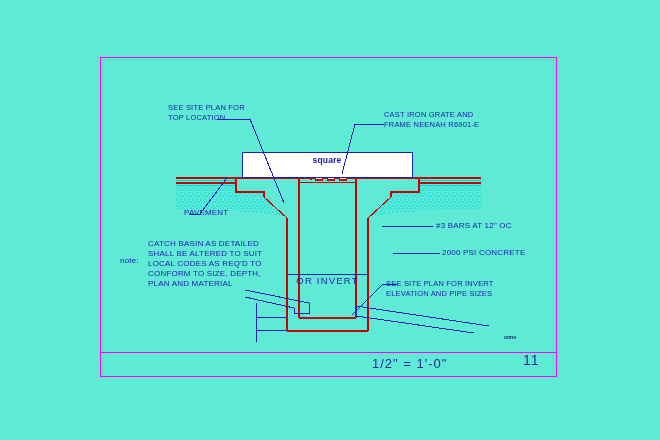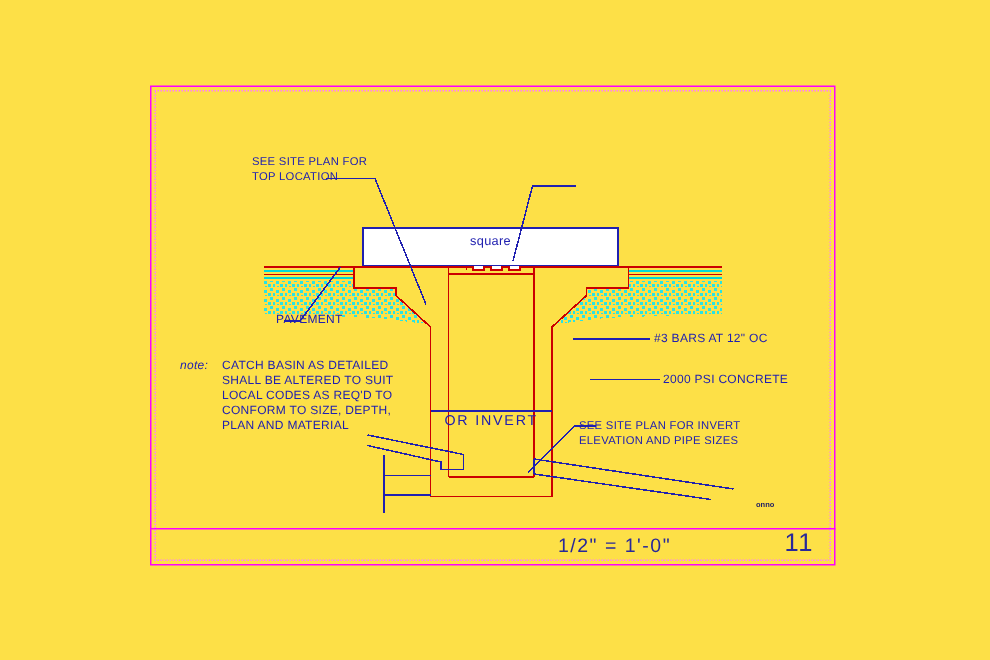--- a/index.html
+++ b/index.html
@@ -1,54 +1,54 @@
 <!DOCTYPE html>
 <html><head>
 <meta charset="utf-8">
 <style>
   html,body{margin:0;padding:0;background:#fff;}
   .page{
-    position:relative;width:660px;height:440px;background:#fde047;overflow:hidden;
+    position:relative;width:660px;height:440px;background:#5eead4;overflow:hidden;
     font-family:"Liberation Sans", sans-serif;
   }
   .sheet-border{
     position:absolute;left:100px;top:57px;width:457px;height:320px;
     border:1px solid #FF00FF;box-sizing:border-box;
   }
   .sheet-border::after{
     content:"";position:absolute;left:2px;top:2px;right:2px;bottom:2px;
     border:1px dotted #FF7BFF;
   }
   svg.drawing{position:absolute;left:0;top:0;width:660px;height:440px;}
   .lbl{
     position:absolute;color:#2020B0;font-size:7.5px;line-height:9.5px;
     letter-spacing:0.2px;white-space:pre-line;
   }
   .lbl-pavement,.lbl-note,.lbl-notebody{font-size:8px;line-height:10px;}
-  .lbl-square{width:170px;text-align:center;font-size:8.5px;}
+  .lbl-square{width:170px;text-align:center;font-size:8.5px;font-weight:bold;}
   .lbl-orsquare{width:81px;text-align:center;font-size:9.5px;letter-spacing:1.2px;}
   .maker-mark{
     position:absolute;left:504px;top:334px;font-size:5px;font-weight:bold;
     color:#1A1A66;letter-spacing:0;
   }
   .titlebar-divider{
     position:absolute;left:100px;top:352px;width:457px;height:0;
     border-top:1px solid #FF00FF;
   }
   .title-text{
     position:absolute;left:112px;top:356px;color:#28289A;
     font-size:13px;letter-spacing:2.2px;white-space:nowrap;
   }
   .scale-text{
     position:absolute;left:372px;top:356px;color:#28289A;
     font-size:13px;letter-spacing:1px;white-space:nowrap;
   }
   .sheet-number{
     position:absolute;left:523px;top:352px;color:#28289A;
-    font-size:17px;letter-spacing:1px;text-align:right;
+    font-size:14px;letter-spacing:1px;text-align:right;
   }
 </style>
 </head>
 <body>
 
 <div class="page">
 
   <div class="sheet-border"></div>
 
   <svg class="drawing" viewBox="0 0 660 440" shape-rendering="crispEdges">
@@ -108,35 +108,37 @@
       <path d="M287,274 H368"></path>
       <path d="M245,290 L309,303 V313 H294 V308 L245,297"></path>
       <path d="M256,303 V342 M256,317 H287 M256,330 H287"></path>
       <path d="M356,306 L489,326 M356,316 L474,333 M356,306 V316"></path>
     </g>
   </svg>
 
   <span class="lbl" style="left:168px;top:103px;">SEE SITE PLAN FOR
 TOP LOCATION</span>
 
+  <span class="lbl" style="left:384px;top:110px;">CAST IRON GRATE AND
+FRAME NEENAH R6901-E</span>
 
   <span class="lbl lbl-square" style="left:242px;top:156px;">square</span>
 
   <span class="lbl lbl-pavement" style="left:147px;top:208px;padding-left:37px;">PAVEMENT</span>
 
   <span class="lbl" style="left:436px;top:221px;font-size:8px;">#3 BARS AT 12" OC</span>
 
   <span class="lbl" style="left:442px;top:248px;font-size:8px;">2000 PSI CONCRETE</span>
 
   <span class="lbl lbl-orsquare" style="left:287px;top:276px;">OR INVERT</span>
 
   <span class="lbl" style="left:386px;top:279px;">SEE SITE PLAN FOR INVERT
 ELEVATION AND PIPE SIZES</span>
 
-  <span class="lbl lbl-note" style="left:120px;top:239px;font-style:italic;">note:</span>
+  <span class="lbl lbl-note" style="left:120px;top:256px;">note:</span>
 
   <span class="lbl lbl-notebody" style="left:148px;top:239px;">CATCH BASIN AS DETAILED
 SHALL BE ALTERED TO SUIT
 LOCAL CODES AS REQ'D TO
 CONFORM TO SIZE, DEPTH,
 PLAN AND MATERIAL</span>
 
   <span class="maker-mark">onno</span>
 
   <div class="titlebar-divider"></div>

